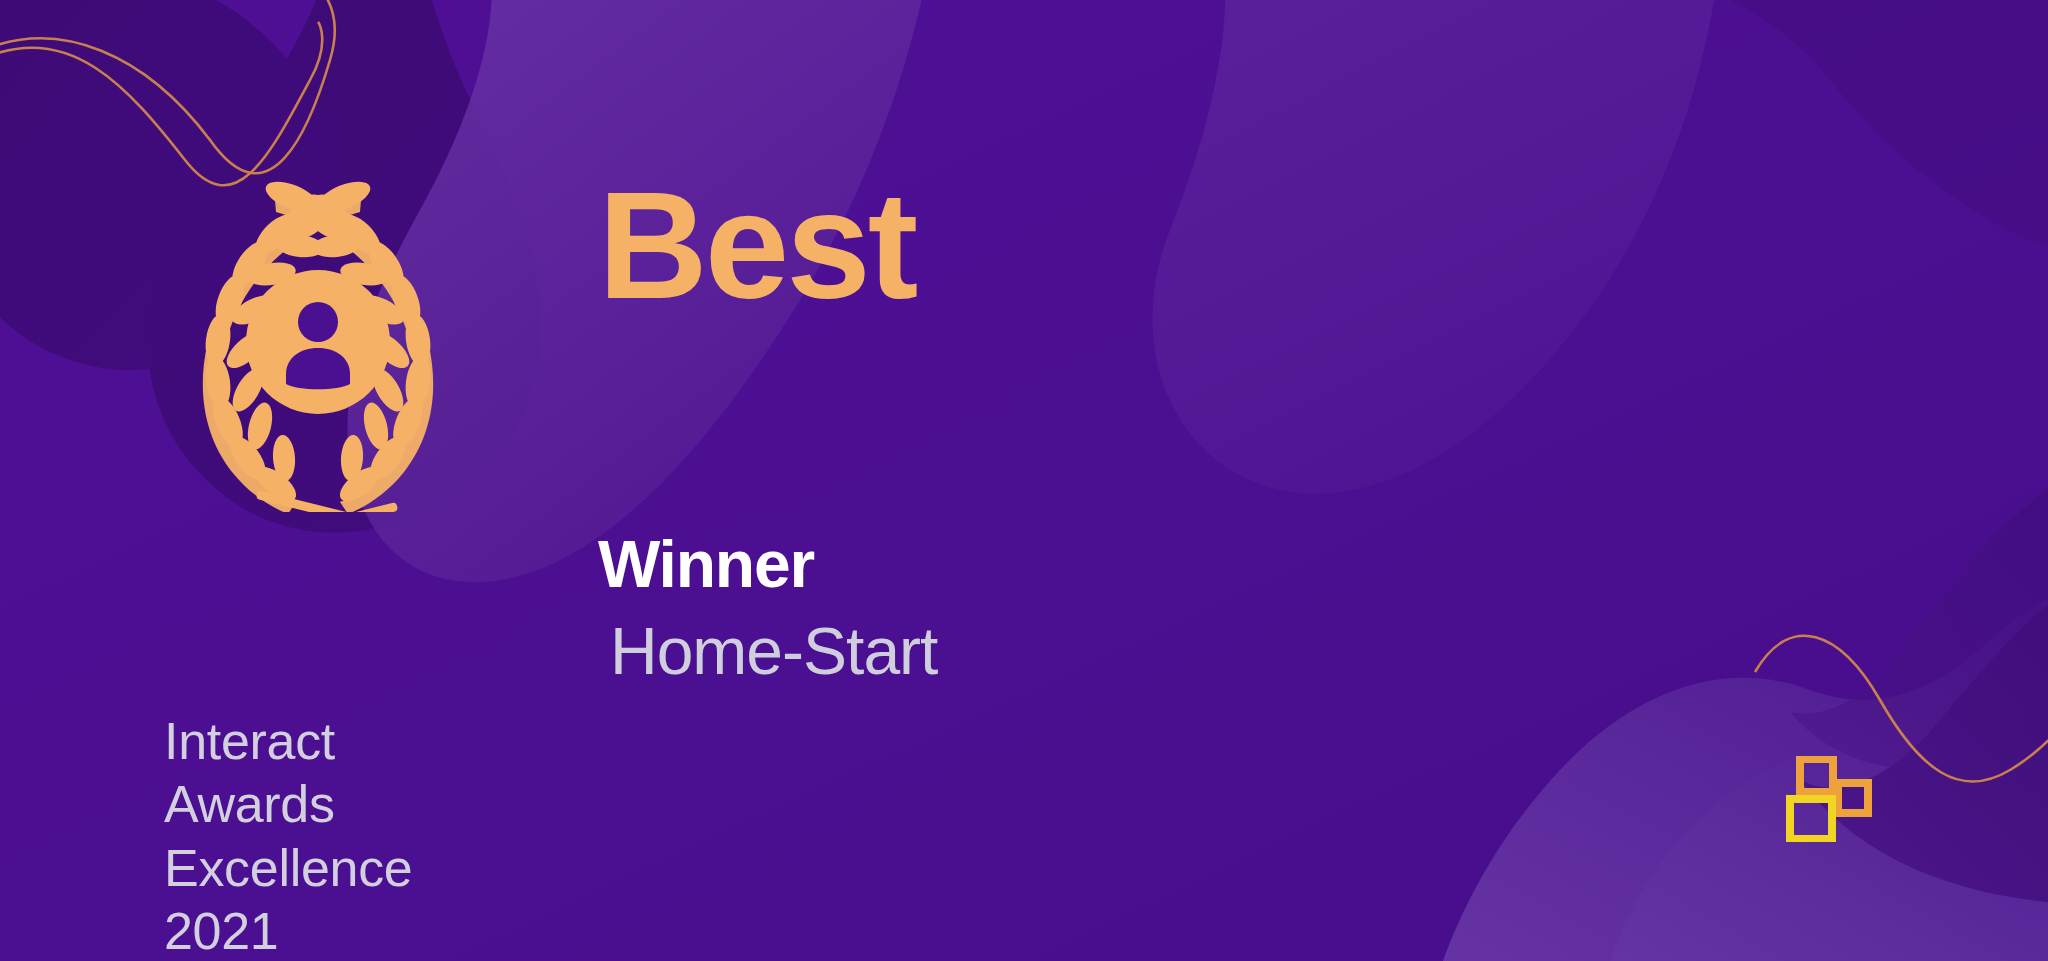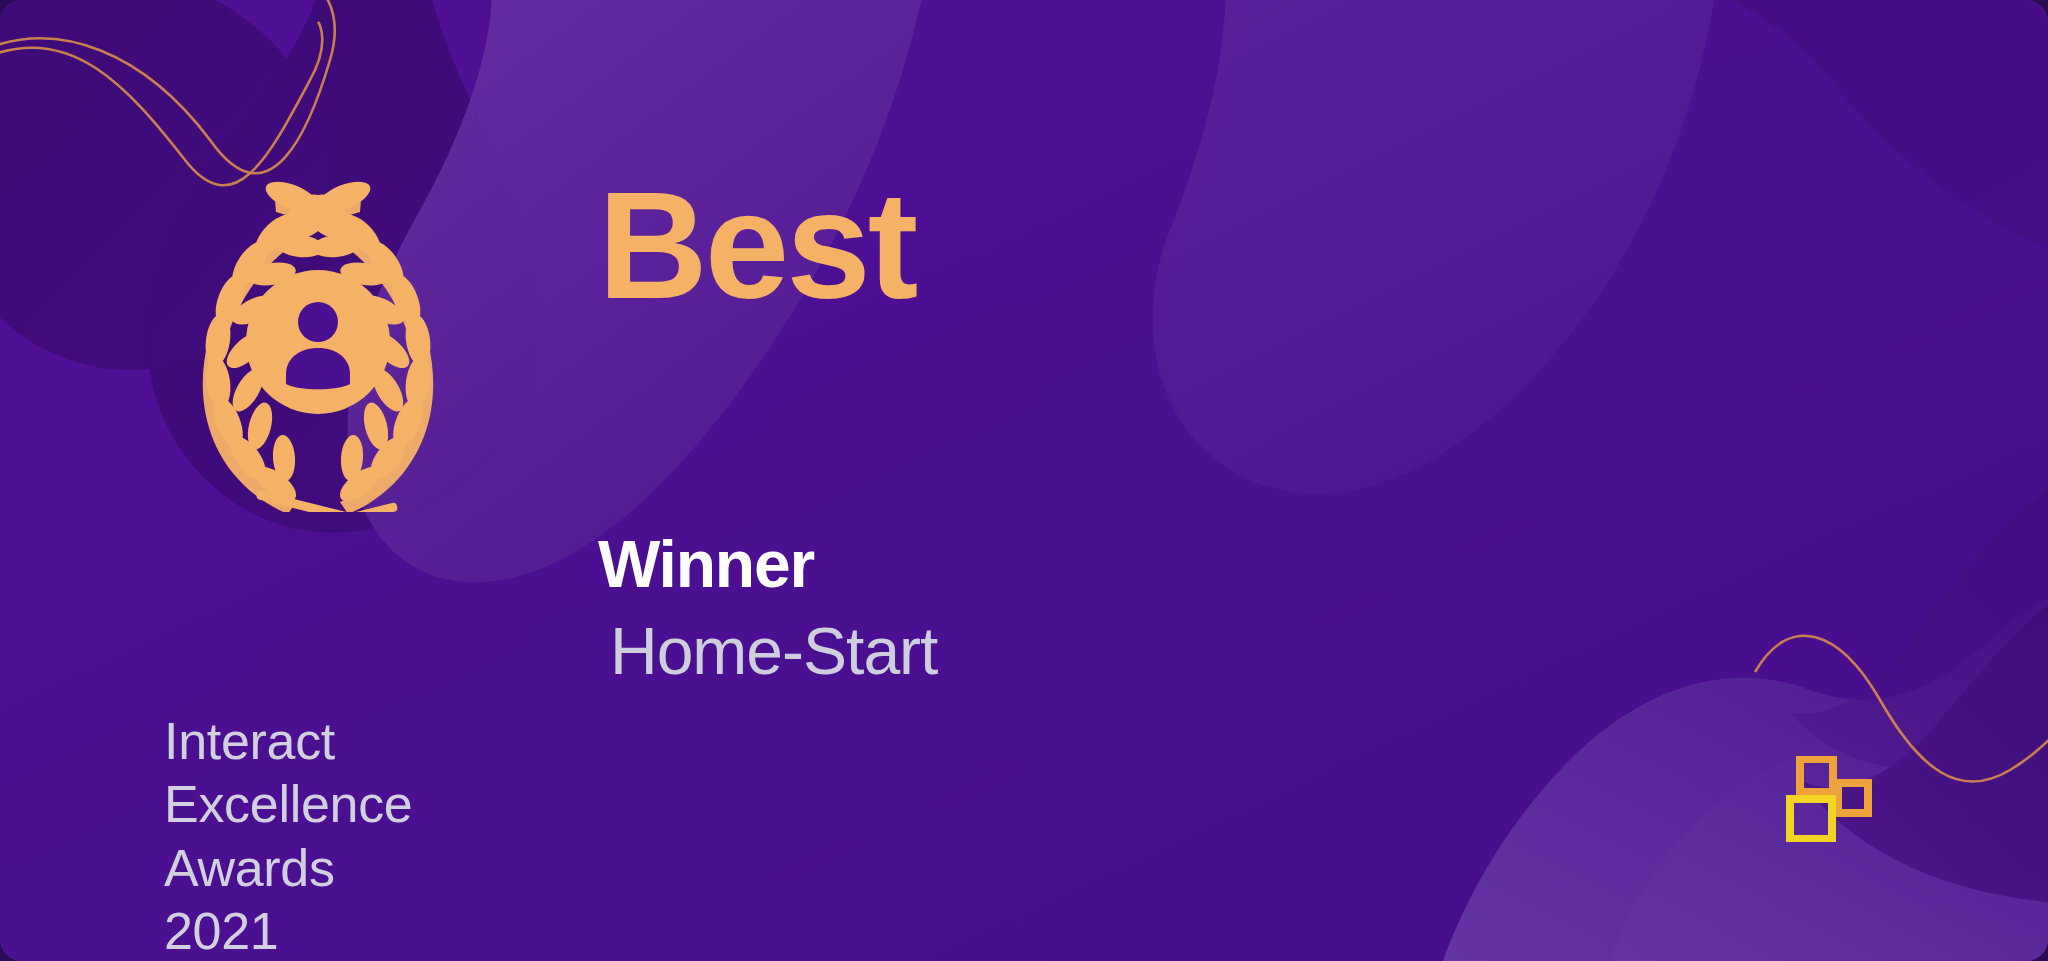--- a/index.html
+++ b/index.html
@@ -8,21 +8,20 @@
     padding: 0;
     background: #2d0a55;
   }
   #stage {
     position: relative;
     width: 2048px;
     height: 961px;
     overflow: hidden;
     font-family: "Liberation Sans", "DejaVu Sans", sans-serif;
     background: #404040;
-    border-radius: 22px;
   }
 
   
   #bg-layer {
     position: absolute;
     inset: 0;
     width: 2048px;
     height: 961px;
     display: block;
   }
@@ -271,22 +270,22 @@
     <h1 class="award-title">Best</h1>
   </div>
 
   <div id="winner-block">
     <p class="winner-label">Winner</p>
     <p class="winner-name">Home-Start</p>
   </div>
 
   <div id="awards-caption">
     <div>Interact</div>
+    <div>Awards</div>
     <div>Excellence</div>
-    <div>Awards</div>
     <div>2021</div>
   </div>
 
   <div id="brand-mark">
     <svg viewBox="0 0 92 86" aria-hidden="true">
       <rect x="14" y="3" width="33" height="33" fill="none" stroke="#eda23c" stroke-width="8"></rect>
       <rect x="52" y="27" width="30" height="30" fill="none" stroke="#eda23c" stroke-width="8"></rect>
       <rect x="4" y="43" width="42" height="40" fill="none" stroke="#f2d422" stroke-width="8"></rect>
     </svg>
   </div>

